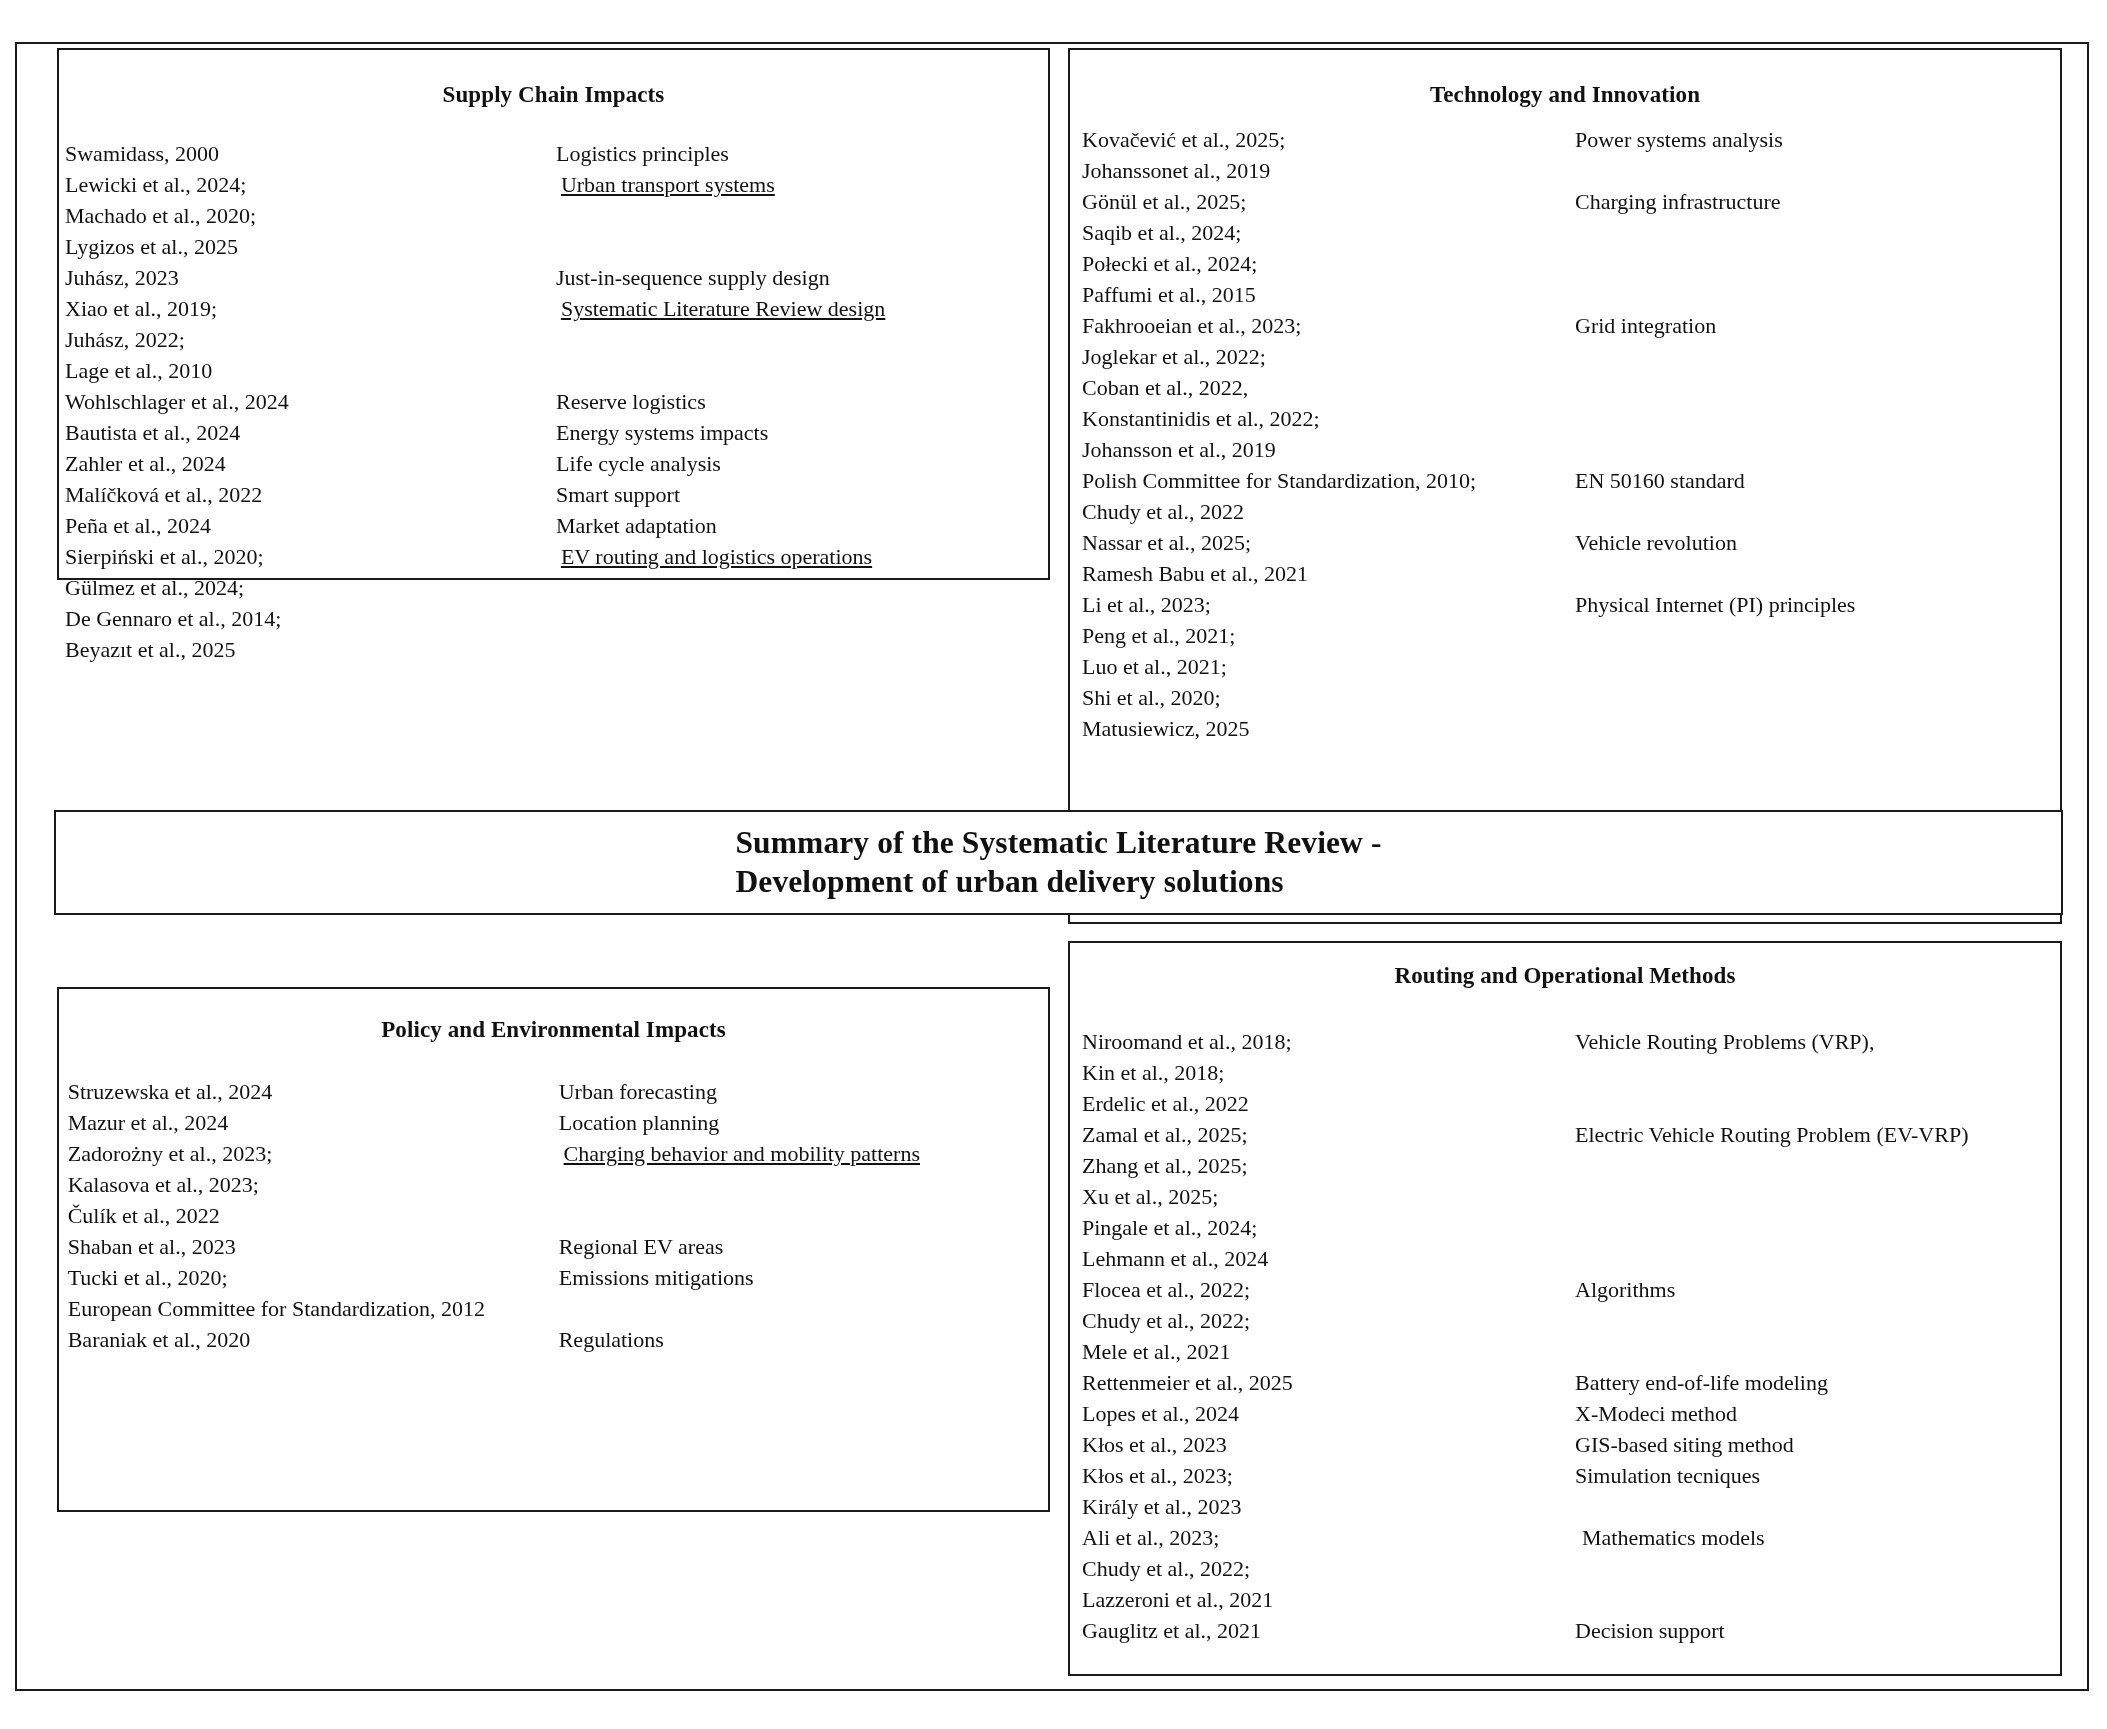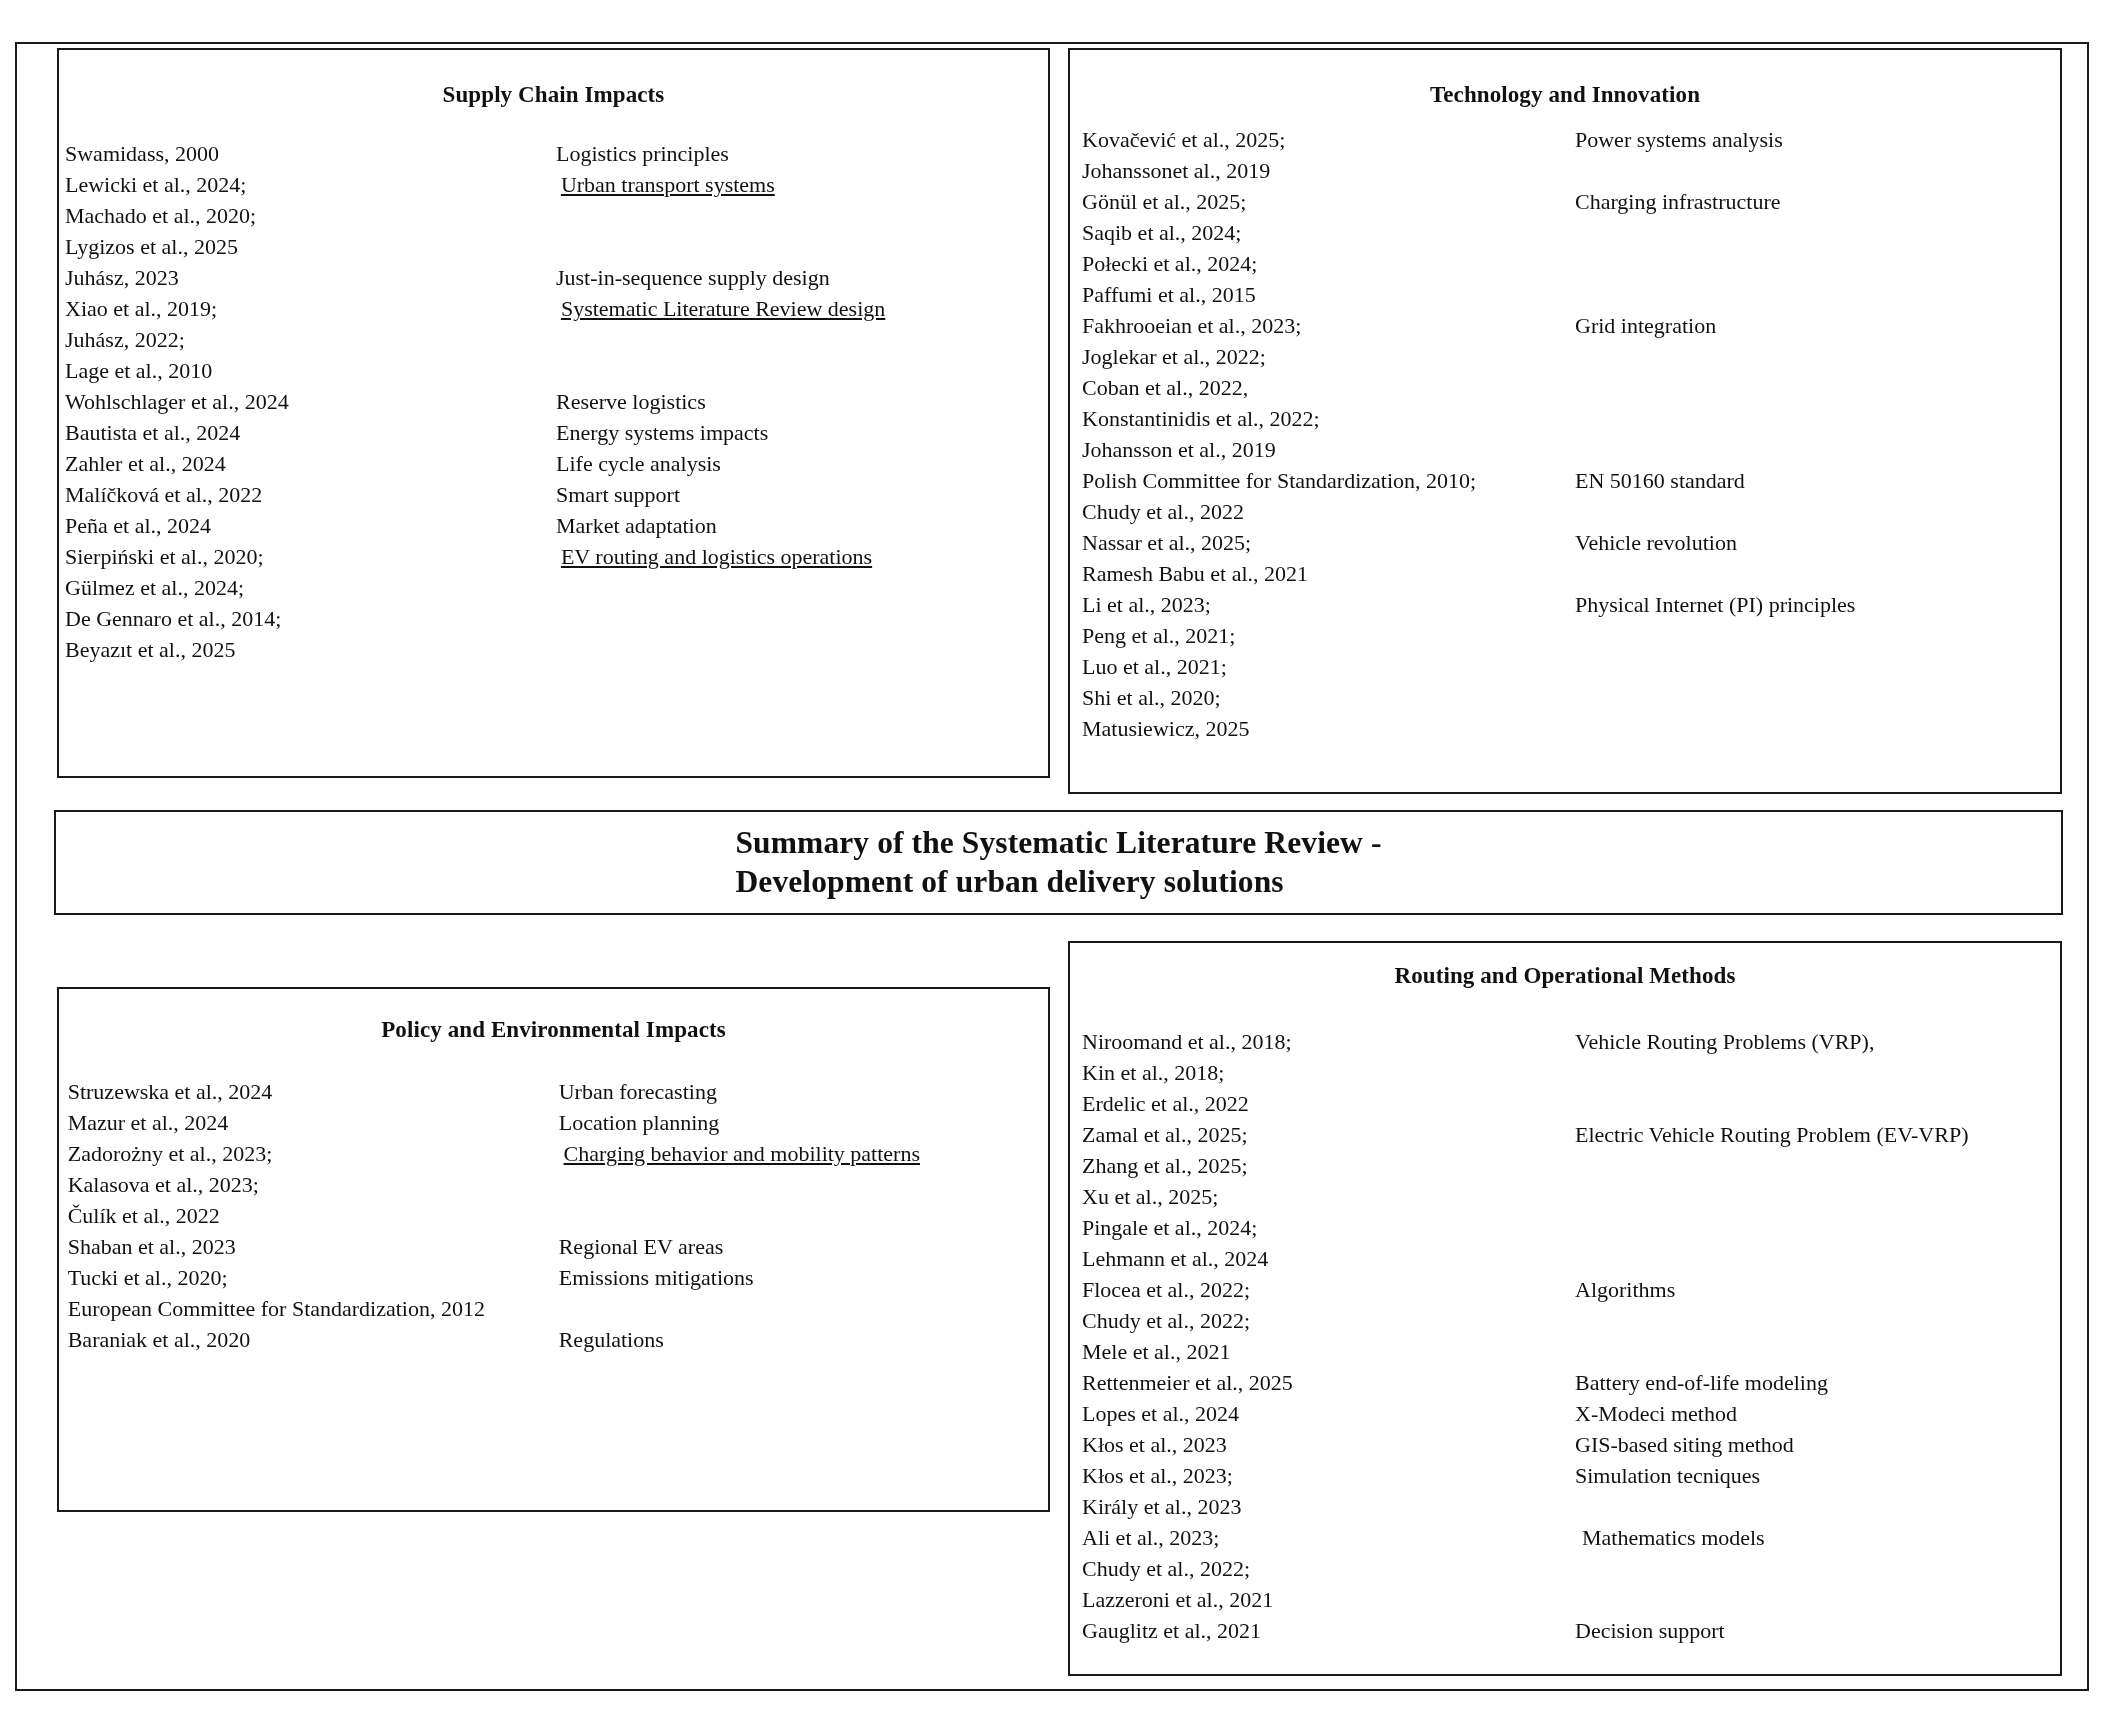--- a/index.html
+++ b/index.html
@@ -26,22 +26,22 @@
     box-sizing: border-box;
     background: #ffffff;
   }
   
   .quad {
     position: absolute;
     border: 2.7px solid #1a1a1a;
     box-sizing: border-box;
     background: #ffffff;
   }
-  #box-supply-chain  { left: 57px;  top: 48px;   width: 993px; height: 730px; }
-  #box-technology    { left: 1068px; top: 48px;   width: 994px; height: 746px; }
+  #box-supply-chain  { left: 57px;  top: 48px;   width: 993px; height: 532px; }
+  #box-technology    { left: 1068px; top: 48px;   width: 994px; height: 876px; }
   #box-policy        { left: 57px;  top: 987px; width: 993px; height: 525px; }
   #box-routing       { left: 1068px; top: 941px; width: 994px; height: 735px; }
 
   
   #banner {
     position: absolute;
     left: 54px;
     top: 810px;
     width: 2009px;
     height: 105px;

